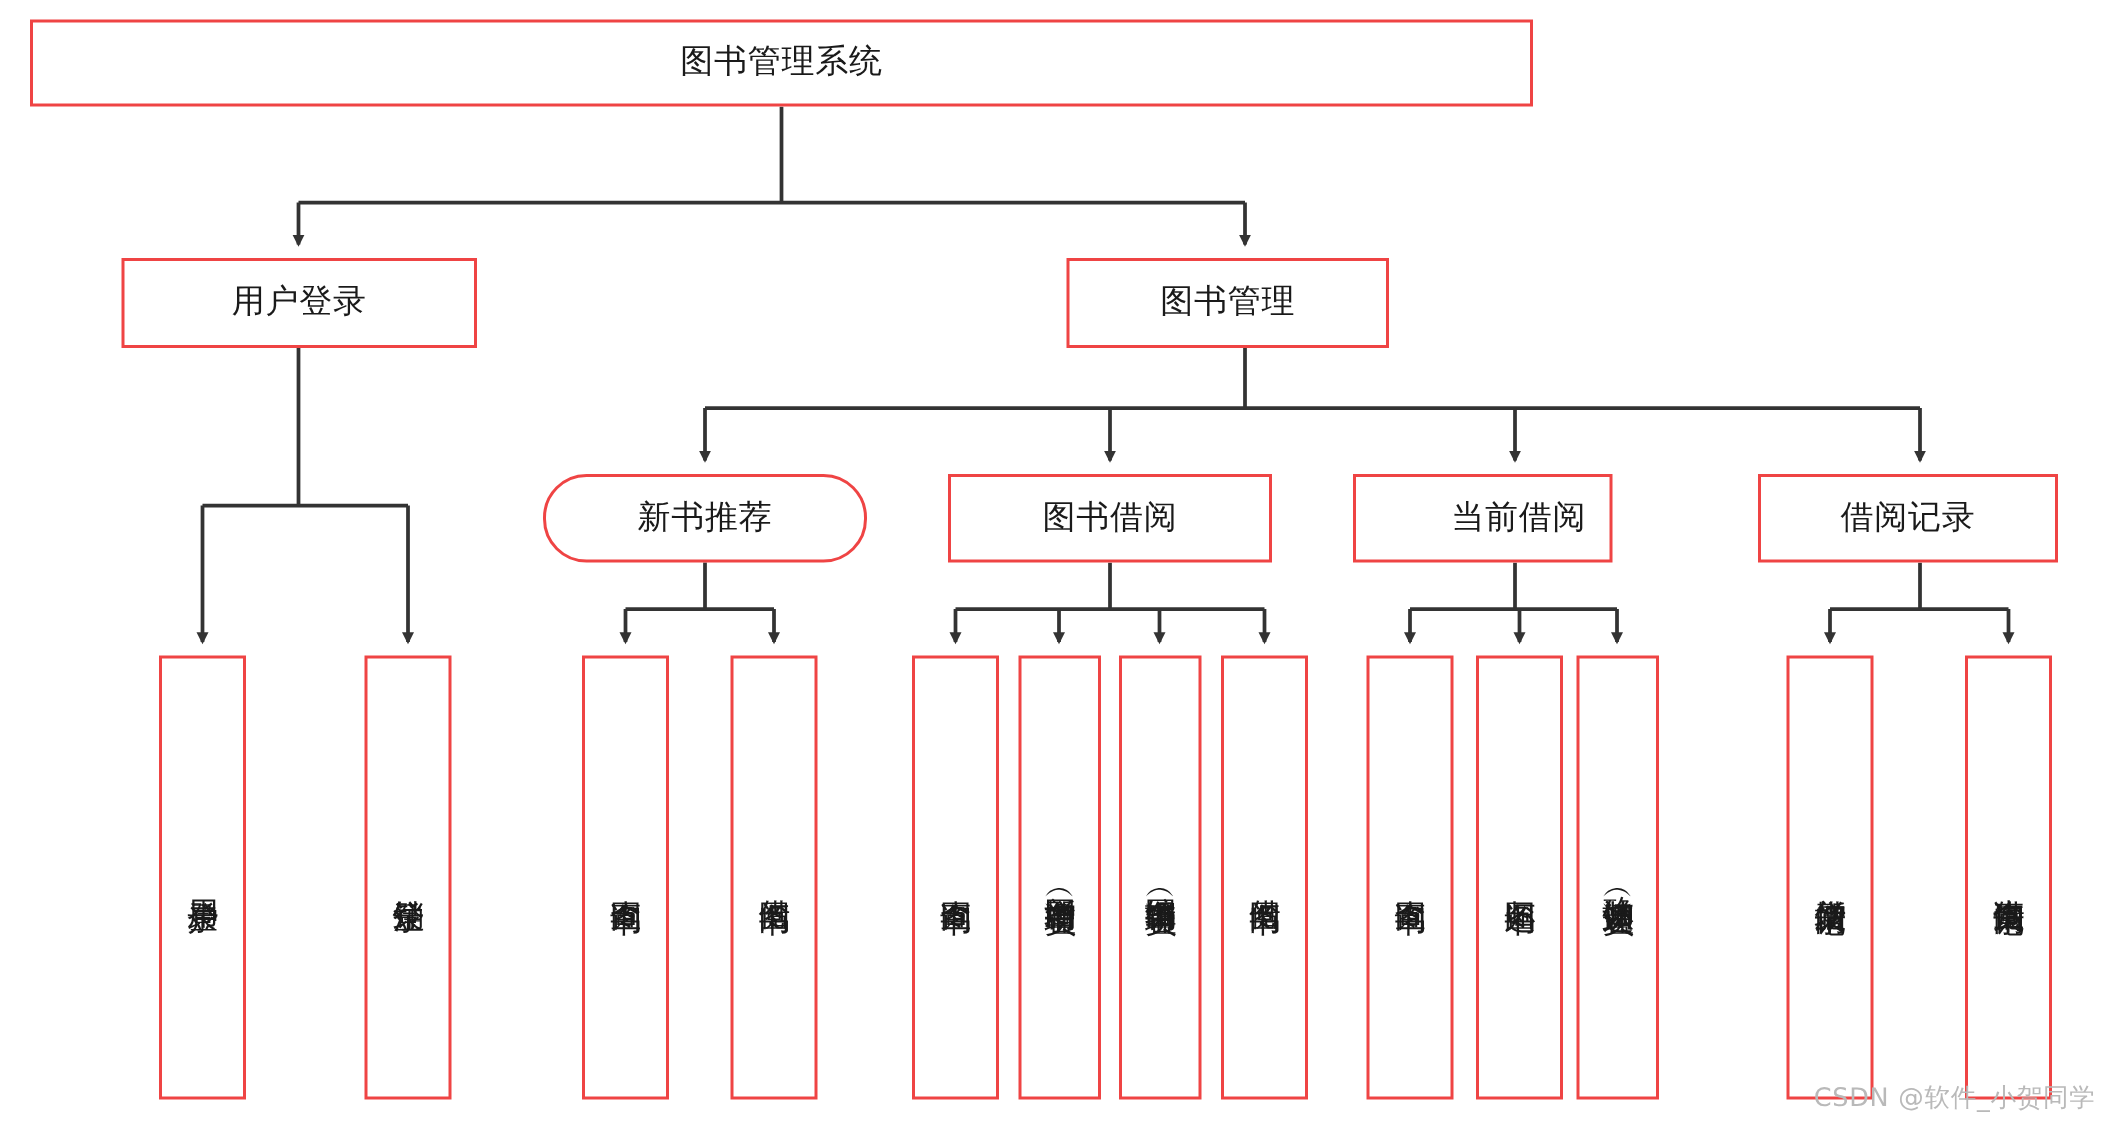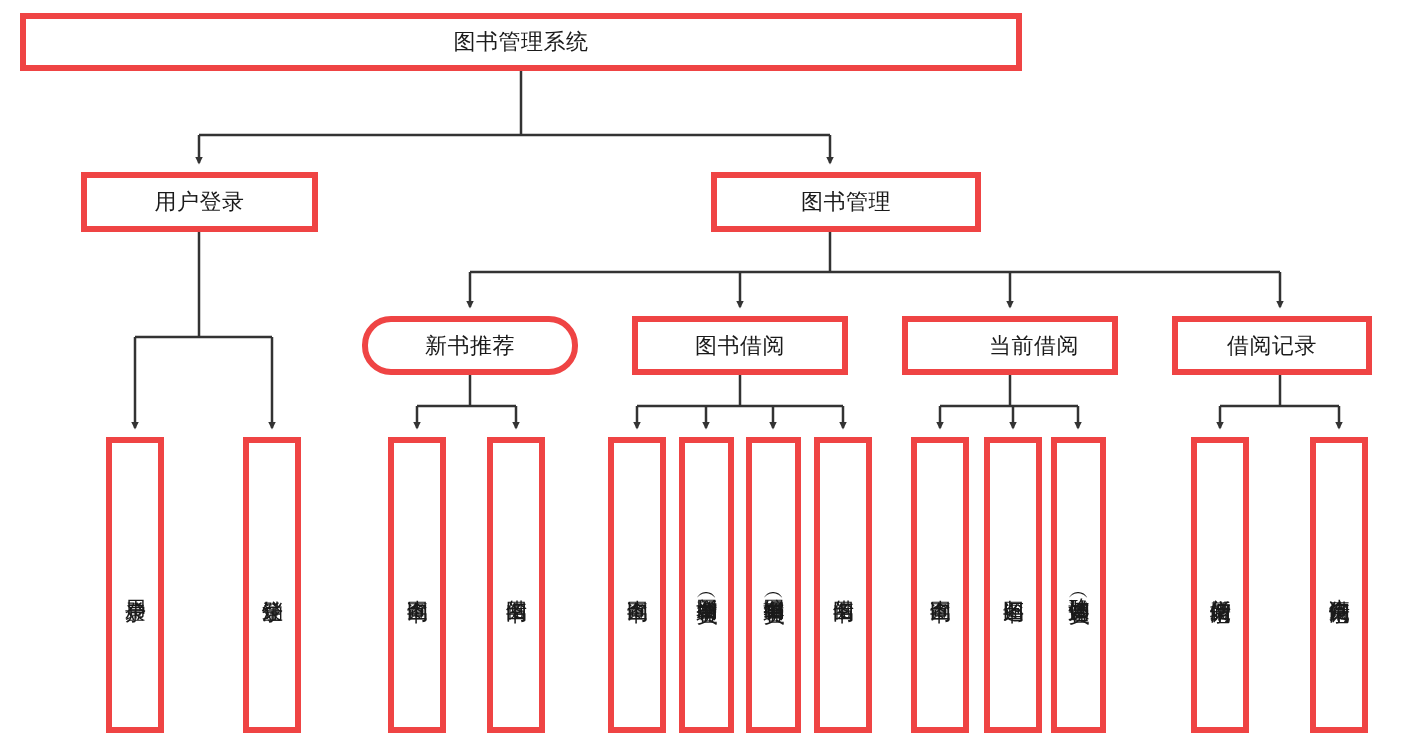--- a/index.html
+++ b/index.html
@@ -19,21 +19,21 @@
     position: absolute;
     left: 0;
     top: 0;
     width: 1405px;
     height: 747px;
     pointer-events: none;
   }
   .node {
     position: absolute;
     box-sizing: border-box;
-    border: 6px solid #ef4444;
+    border: 2px solid #ef4444;
     background: #ffffff;
     display: flex;
     align-items: center;
     justify-content: center;
     color: #1a1a1a;
   }
   .node .lbl {
     display: block;
     text-align: center;
     line-height: 1.15;
@@ -122,31 +122,31 @@
     </g>
   </svg>
 
   <div class="node root h" style="left:20px; top:13px; width:1002px; height:58px;">
     <span class="lbl">图书管理系统</span>
   </div>
 
   <div class="node h" style="left:81px; top:172px; width:237px; height:60px;">
     <span class="lbl">用户登录</span>
   </div>
-  <div class="node h" style="left:711px; top:172px; width:270px; height:60px;">
+  <div class="node h" style="left:711px; top:172px; width:215px; height:60px;">
     <span class="lbl">图书管理</span>
   </div>
 
   <div class="node h" style="left:362px; top:316px; width:216px; height:59px;border-radius:29px;">
     <span class="lbl">新书推荐</span>
   </div>
   <div class="node h" style="left:632px; top:316px; width:216px; height:59px;justify-content:center;">
     <span class="lbl">图书借阅</span>
   </div>
-  <div class="node h" style="left:902px; top:316px; width:216px; height:59px;padding-left:48px;">
+  <div class="node h" style="left:902px; top:316px; width:173px; height:59px;padding-left:48px;">
     <span class="lbl">当前借阅</span>
   </div>
   <div class="node h" style="left:1172px; top:316px; width:200px; height:59px;">
     <span class="lbl">借阅记录</span>
   </div>
 
   <div class="node v" style="left:106px; top:437px; width:58px; height:296px;">
     <span class="lbl">用户登录</span>
   </div>
   <div class="node v" style="left:243px; top:437px; width:58px; height:296px;">
@@ -179,14 +179,15 @@
   <div class="node v" style="left:1051px; top:437px; width:55px; height:296px;">
     <span class="lbl">确认归还（管理员）</span>
   </div>
   <div class="node v" style="left:1191px; top:437px; width:58px; height:296px;">
     <span class="lbl">新增借阅记录</span>
   </div>
   <div class="node v" style="left:1310px; top:437px; width:58px; height:296px;">
     <span class="lbl">查询借阅记录</span>
   </div>
 
+  <div class="watermark">CSDN @软件_小贺同学</div>
 
 </div>
 
 </body></html>

